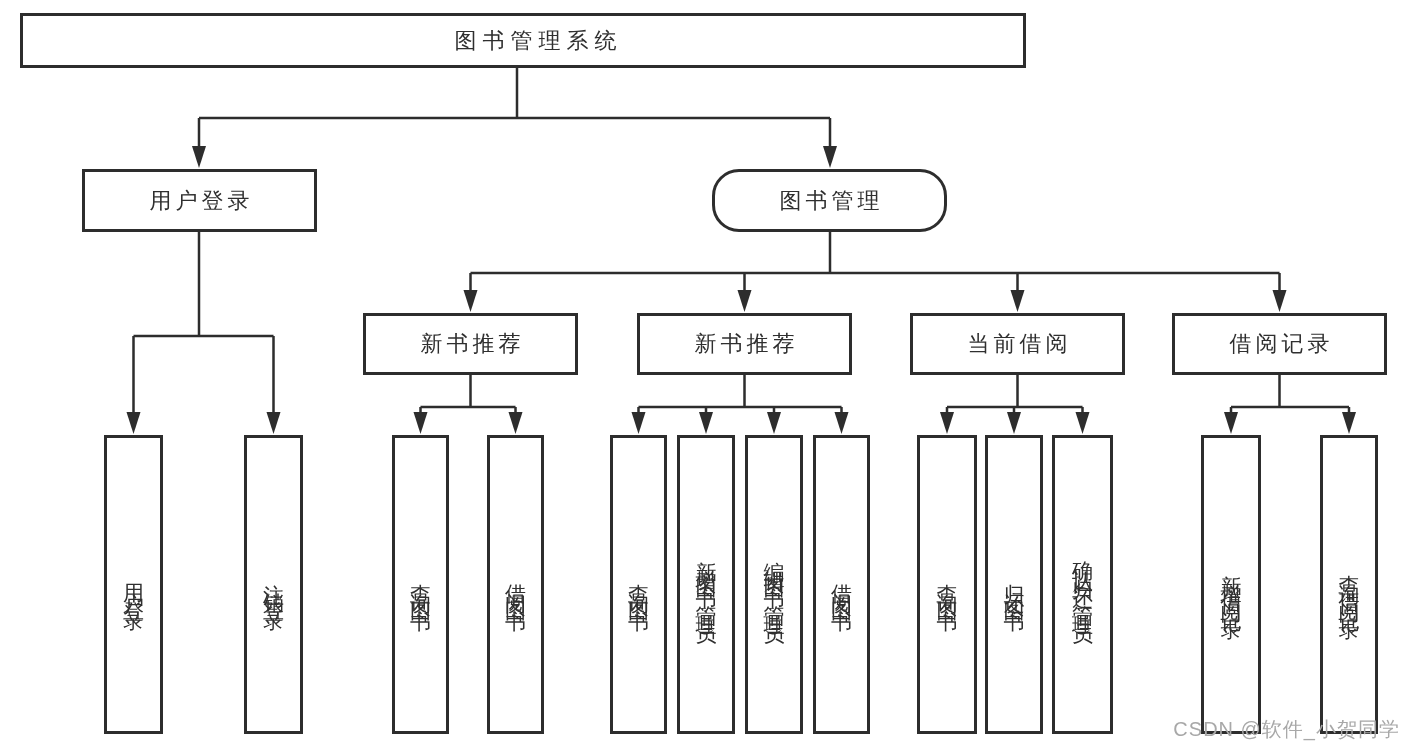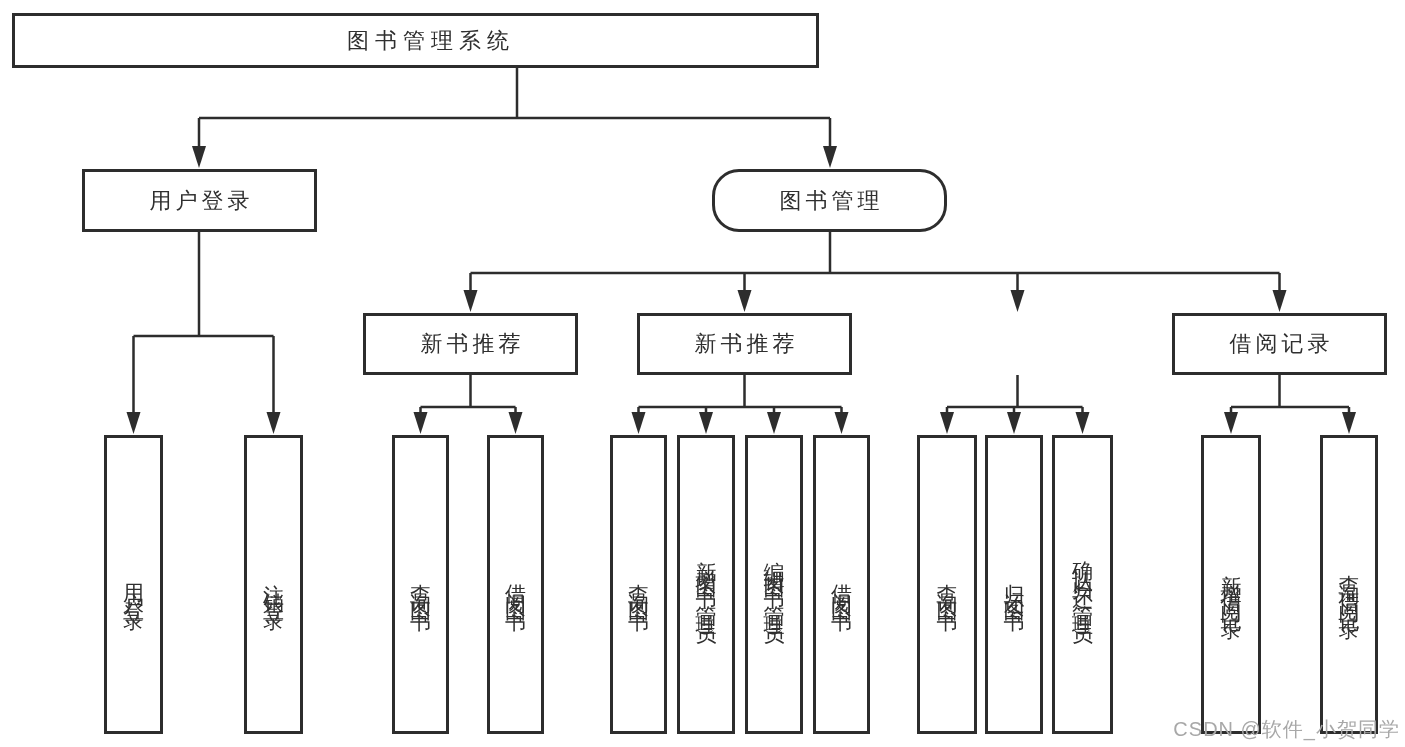--- a/index.html
+++ b/index.html
@@ -83,36 +83,39 @@
       <polygon points="767,412 781,412 774,434"></polygon>
       <polygon points="834.5,412 848.5,412 841.5,434"></polygon>
       <polygon points="940,412 954,412 947,434"></polygon>
       <polygon points="1007,412 1021,412 1014,434"></polygon>
       <polygon points="1075.5,412 1089.5,412 1082.5,434"></polygon>
       <polygon points="1224,412 1238,412 1231,434"></polygon>
       <polygon points="1342,412 1356,412 1349,434"></polygon>
     </g>
   </svg>
 
-  <div class="node root" style="left:12px; top:13px; width:807px; height:55px;padding-left:27px;">
+  <div class="node root" style="left:20px; top:13px; width:1006px; height:55px;padding-left:27px;">
     <span class="hlabel">图书管理系统</span>
   </div>
 
   <div class="node" style="left:82px; top:169px; width:235px; height:63px;">
     <span class="hlabel">用户登录</span>
   </div>
   <div class="node" style="left:712px; top:169px; width:235px; height:63px;border-radius:27px;">
     <span class="hlabel">图书管理</span>
   </div>
 
   <div class="node" style="left:363px; top:313px; width:215px; height:62px;">
     <span class="hlabel">新书推荐</span>
   </div>
   <div class="node" style="left:637px; top:313px; width:215px; height:62px;">
     <span class="hlabel">新书推荐</span>
+  </div>
+  <div class="node" style="left:910px; top:313px; width:215px; height:62px;">
+    <span class="hlabel">当前借阅</span>
   </div>
   <div class="node" style="left:1172px; top:313px; width:215px; height:62px;">
     <span class="hlabel">借阅记录</span>
   </div>
 
   <div class="node leaf" style="left:104px; width:59px;">
     <span class="vlabel">用户登录</span>
   </div>
   <div class="node leaf" style="left:244px; width:59px;">
     <span class="vlabel">注销登录</span>

